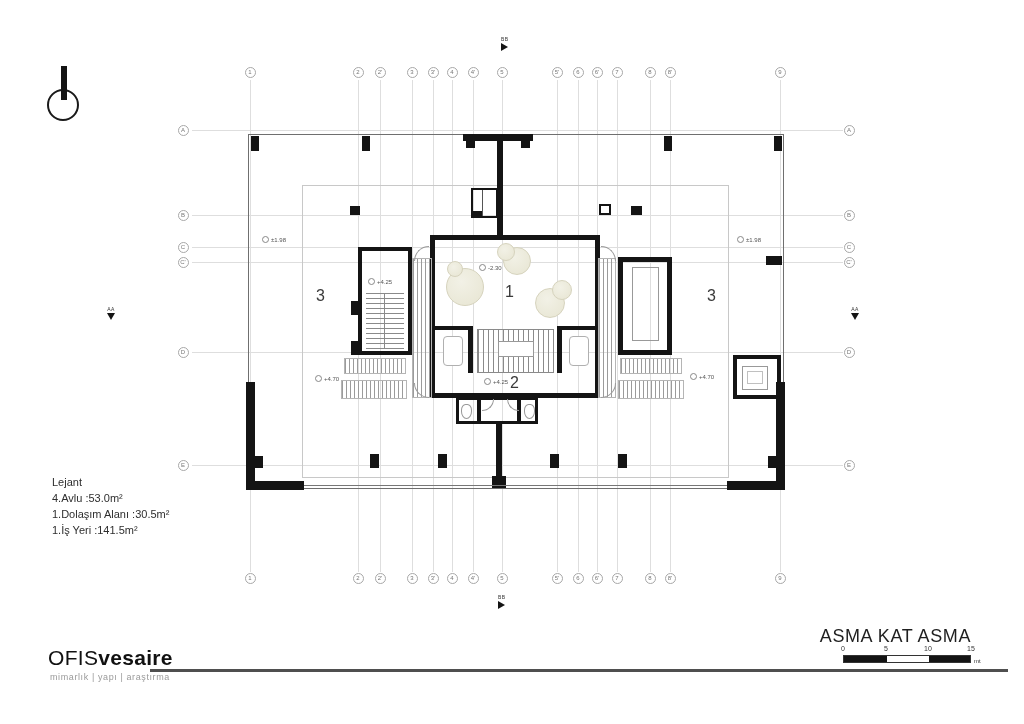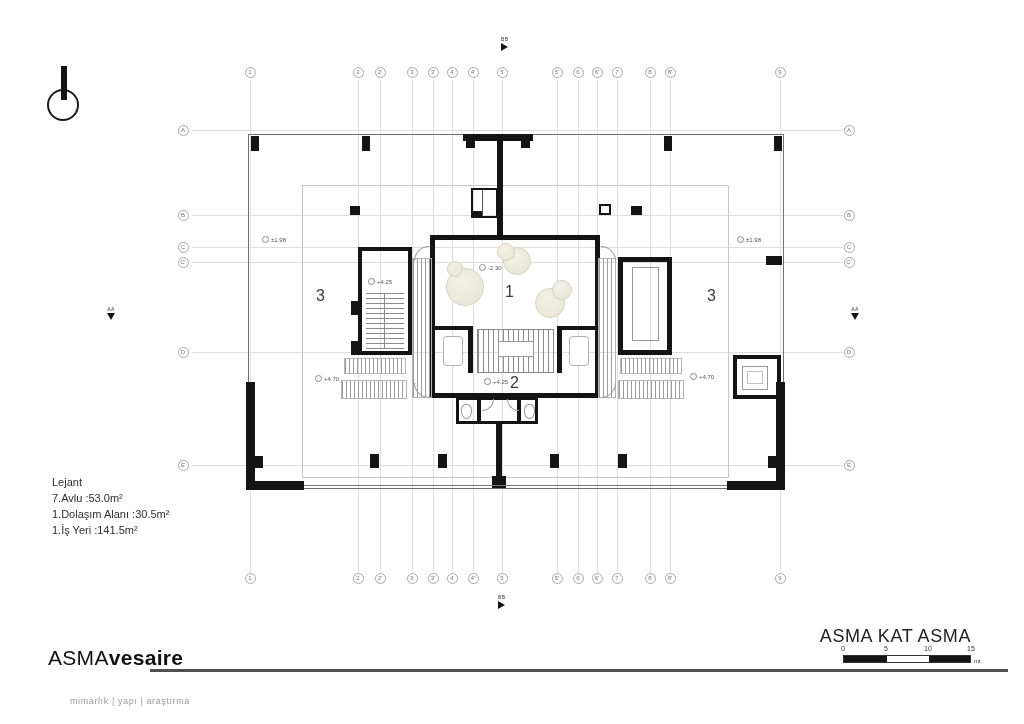--- a/index.html
+++ b/index.html
@@ -218,29 +218,29 @@
       <div class="tri-down"></div>
     </div>
     <div class="a sec" style="left: 851px; top: 306px;">
       <div class="lbl">AA</div>
       <div class="tri-down"></div>
     </div>
   </div>
 
 <div class="a legend" style="left:52px;top:474px;">
   <div>Lejant</div>
-  <div>7.Avlu :53.0m²</div>
+  <div>4.Avlu :53.0m²</div>
   <div>1.Dolaşım Alanı :30.5m²</div>
   <div>1.İş Yeri :141.5m²</div>
 </div>
 
 <div class="a brand" style="left:48px;top:646px;">
-  <span class="light">ASMA</span><span class="bold">vesaire</span>
+  <span class="light">OFIS</span><span class="bold">vesaire</span>
 </div>
-<div class="a brand-sub" style="left:50px;top:696px;margin-left:20px;">mimarlık | yapı | araştırma</div>
+<div class="a brand-sub" style="left:50px;top:672px;">mimarlık | yapı | araştırma</div>
 <div class="a" style="left:150px;top:669px;width:858px;height:3px;background:#4f4f4f;"></div>
 
 <div class="a sheet-title" style="left:640px;top:626px;width:331px;">ASMA KAT ASMA</div>
 <div class="a" style="left:843px;top:645px;width:140px;height:22px;">
   <span class="tick" style="left:0;top:0;">0</span>
   <span class="tick" style="left:43px;top:0;">5</span>
   <span class="tick" style="left:85px;top:0;">10</span>
   <span class="tick" style="left:128px;top:0;">15</span>
   <div class="a" style="left:0;top:10px;width:128px;height:8px;border:1px solid #333;">
     <div class="a blk" style="left:0;top:0;width:43px;height:6px;"></div>

